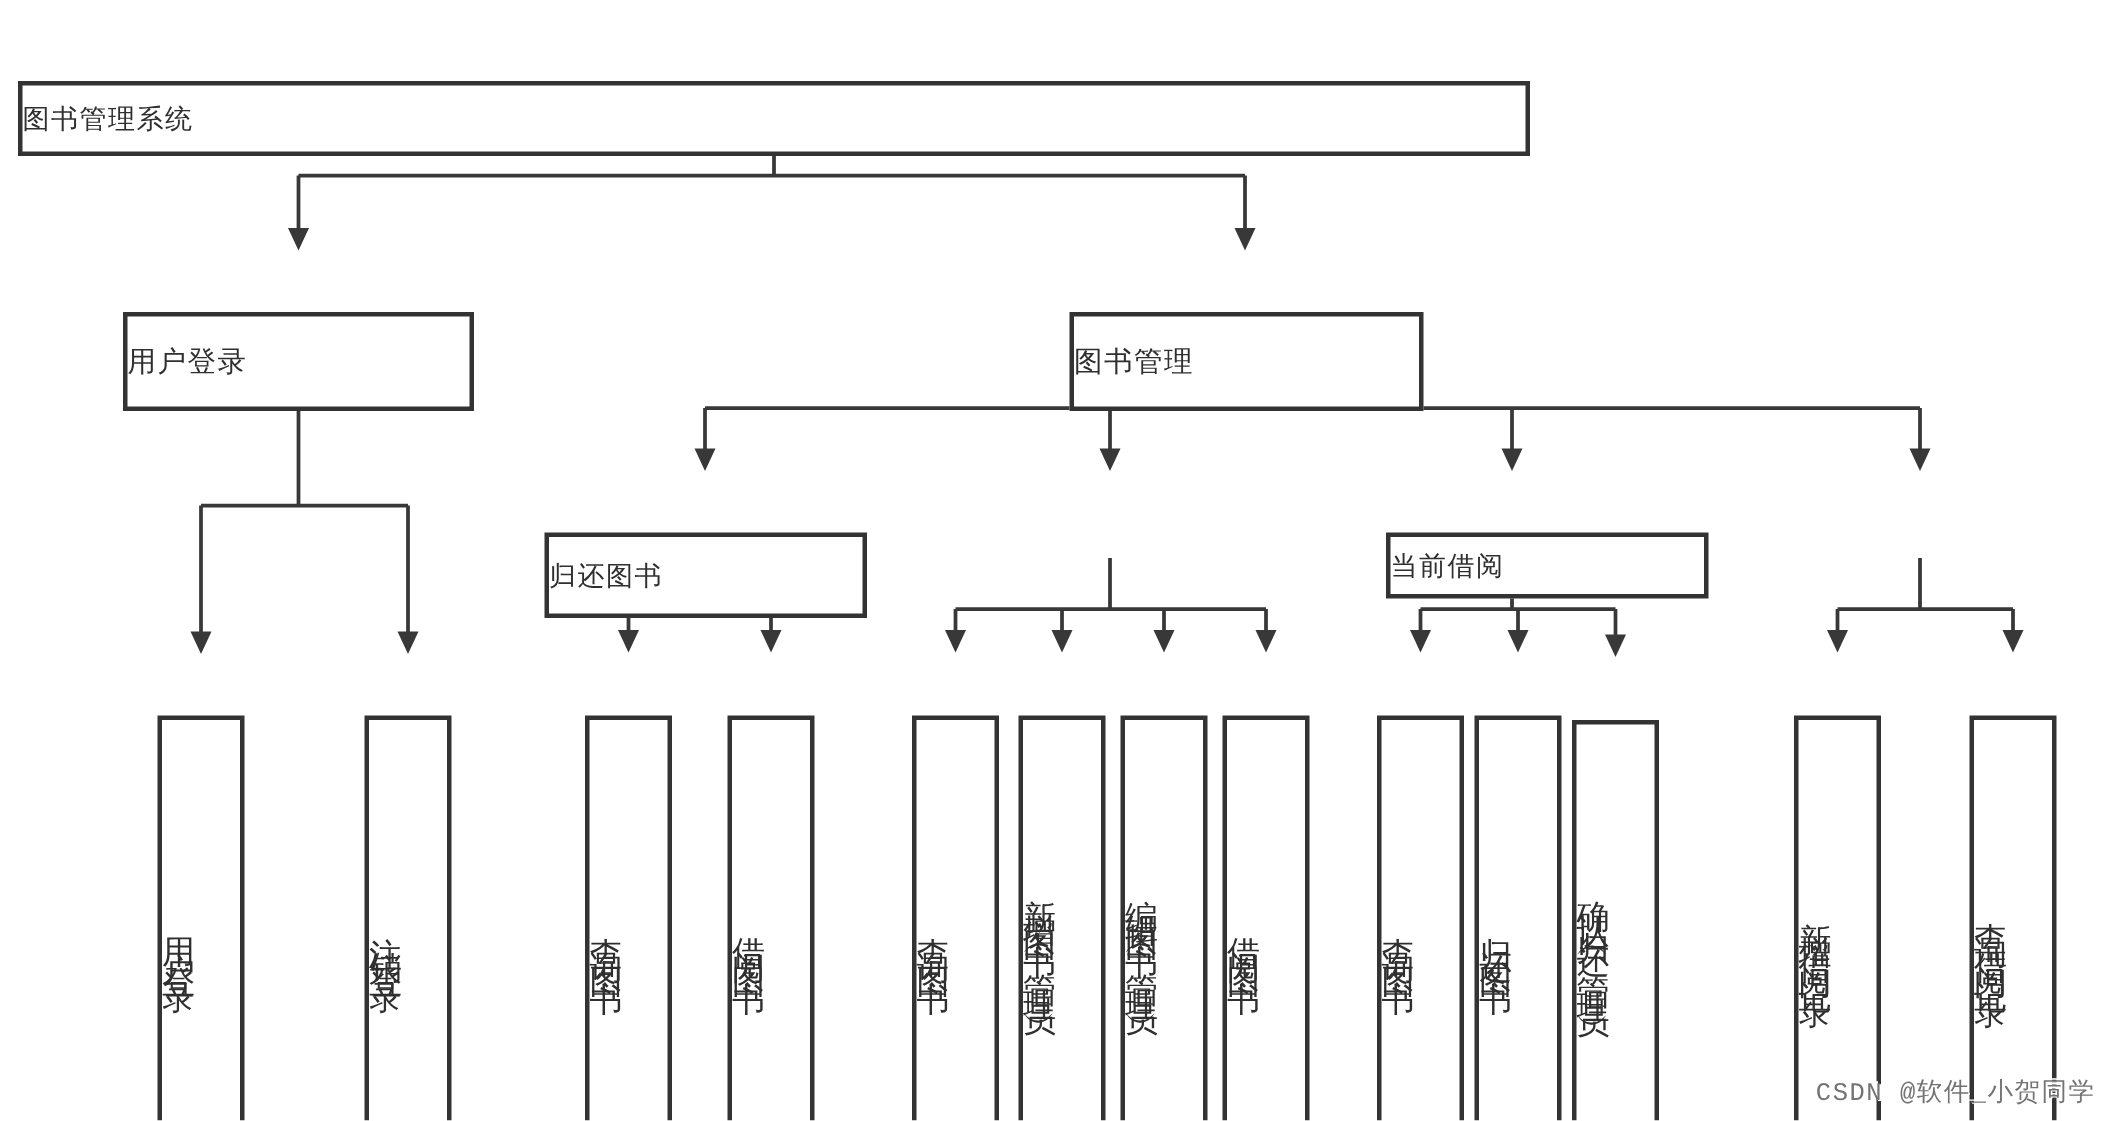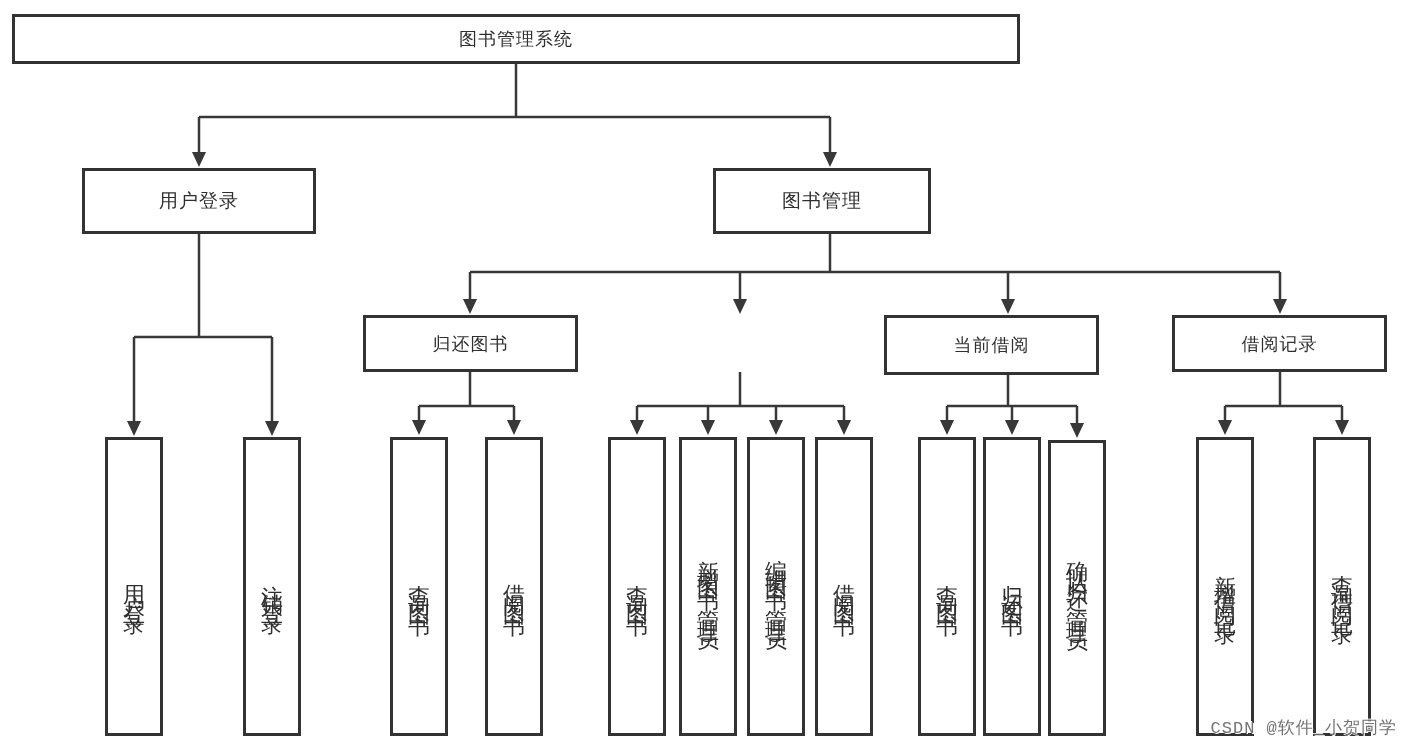--- a/index.html
+++ b/index.html
@@ -21,23 +21,24 @@
     top: 0;
     z-index: 1;
   }
   .node {
     position: absolute;
     box-sizing: border-box;
     background: #ffffff;
     border: 3px solid #333333;
     display: flex;
     align-items: center;
-    justify-content: center;
+    justify-content: flex-start;
     color: #2f2f2f;
     z-index: 2;
+    margin-top: 40px;
   }
   .hbox { font-size: 18px; letter-spacing: 1px; }
   .hbox.lv2 { font-size: 19px; }
   .vbox {
     top: 437px;
     width: 58px;
     height: 299px;
   }
   .vbox span {
     writing-mode: vertical-rl;
@@ -123,32 +124,29 @@
     </g>
   </svg>
 
   <div class="node hbox" style="left:12px;top:14px;width:1008px;height:50px">
     <span>图书管理系统</span>
   </div>
 
   <div class="node hbox lv2" style="left:82px;top:168px;width:234px;height:66px">
     <span>用户登录</span>
   </div>
-  <div class="node hbox lv2" style="left:713px;top:168px;width:218px;height:66px">
+  <div class="node hbox lv2" style="left:713px;top:168px;width:236px;height:66px">
     <span>图书管理</span>
   </div>
 
   <div class="node hbox" style="left:363px;top:315px;width:215px;height:57px">
     <span>归还图书</span>
   </div>
-  <div class="node hbox" style="left:884px;top:315px;width:215px;height:60px">
+  <div class="node hbox" style="left:924px;top:315px;width:215px;height:44px">
     <span>当前借阅</span>
-  </div>
-  <div class="node hbox" style="left:1172px;top:315px;width:215px;height:57px">
-    <span>借阅记录</span>
   </div>
 
   <div class="node vbox" style="left:105px">
     <span>用户登录</span>
   </div>
   <div class="node vbox" style="left:243px">
     <span>注销登录</span>
   </div>
 
   <div class="node vbox" style="left:390px">

